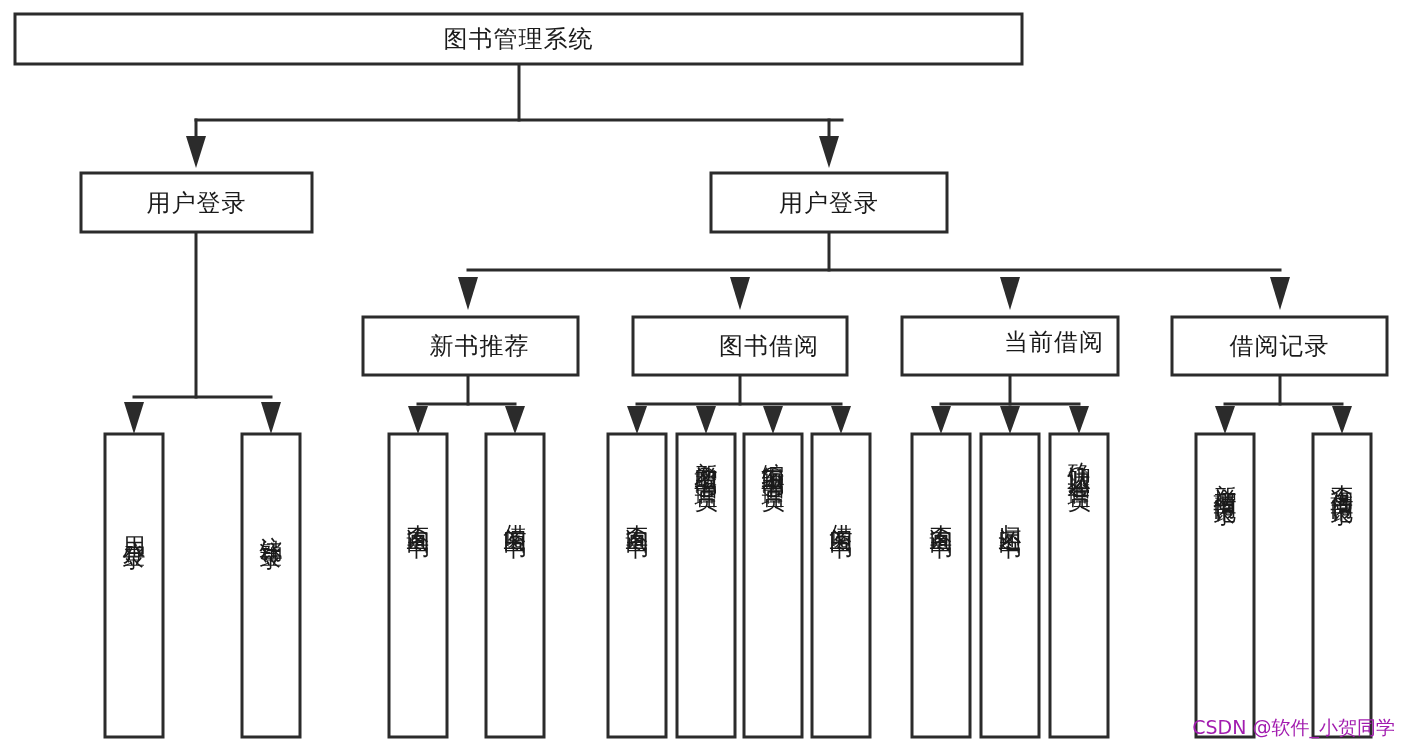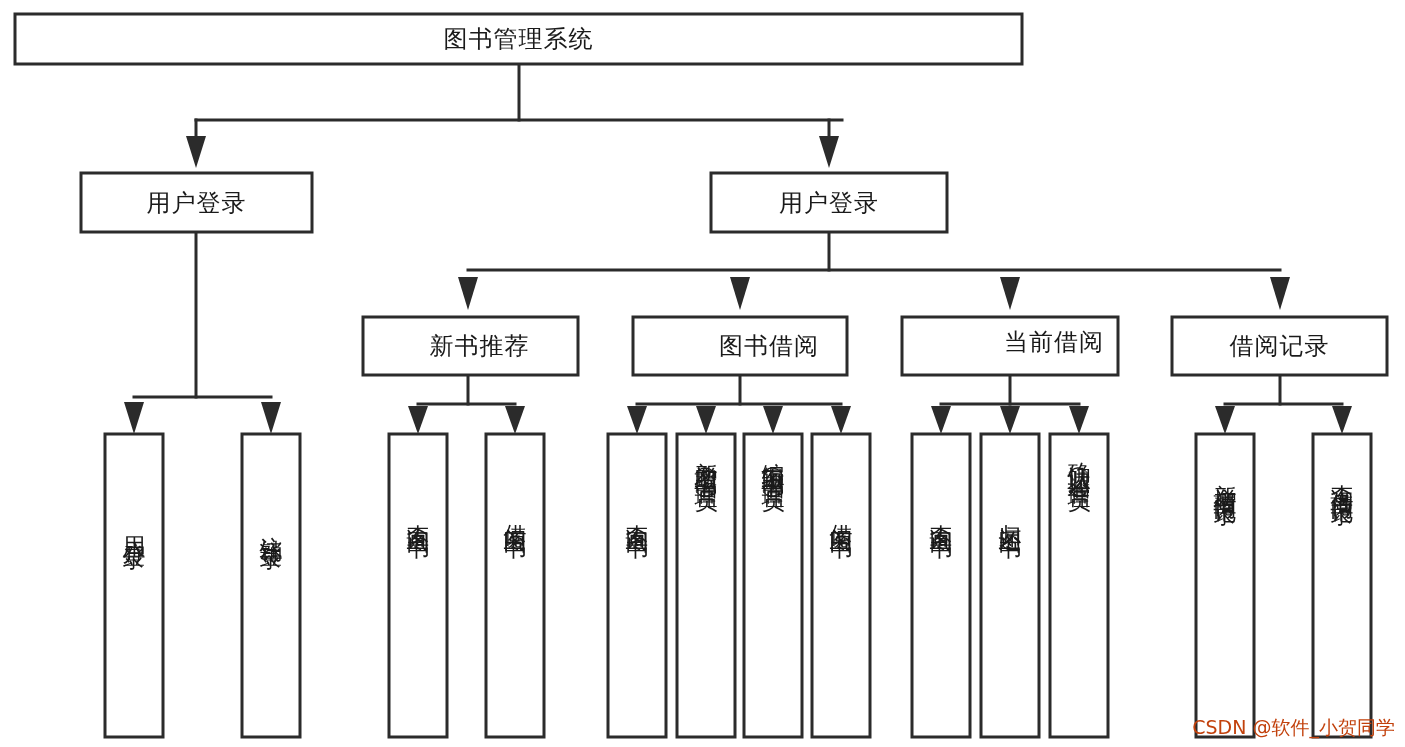--- a/index.html
+++ b/index.html
@@ -75,21 +75,21 @@
     font-family: "DejaVu Sans", "Liberation Sans", sans-serif;
     font-size: 24px;
     color: #1a1a1a;
     letter-spacing: 1px;
     white-space: nowrap;
   }
   .watermark-wrap {
     position: absolute;
     right: 10px;
     bottom: 6px;
-    color: #c2410c;
+    color: #a21caf;
     font-size: 19px;
     font-family: "DejaVu Sans", "Liberation Sans", sans-serif;
     white-space: nowrap;
     pointer-events: none;
   }
 </style>
 </head>
 <body>
 
 <div id="diagram-root">

